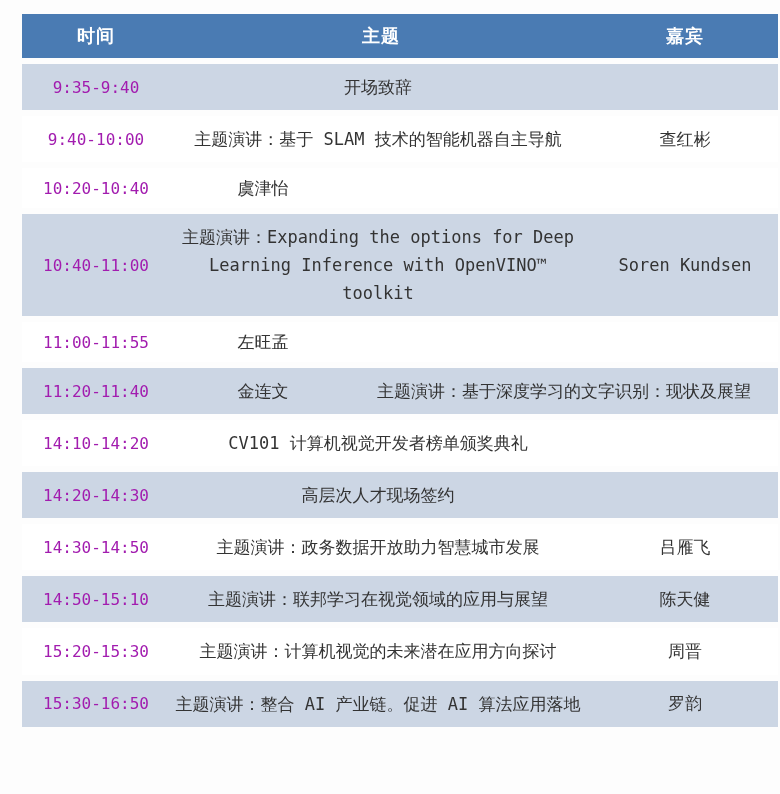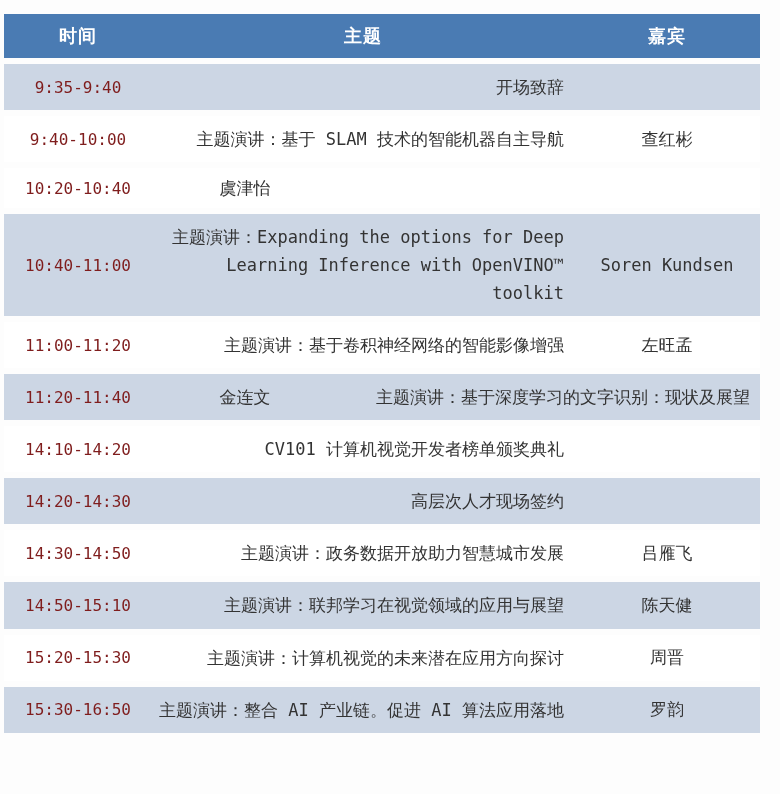--- a/index.html
+++ b/index.html
@@ -18,21 +18,21 @@
   body {
     width: 780px;
     height: 794px;
     background: var(--page-bg);
     font-family: "DejaVu Sans Mono", "DejaVu Sans", sans-serif;
     position: relative;
     overflow: hidden;
   }
   .table {
     position: absolute;
-    left: 4px;
+    left: 22px;
     top: 14px;
     width: 756px;
   }
   .header-row {
     display: flex;
     align-items: center;
     height: 44px;
     background: var(--header-bg);
     color: var(--header-text);
     font-size: 18px;
@@ -48,26 +48,26 @@
     color: var(--text);
   }
   .row.alt   { background: var(--row-alt-bg); }
   .row.plain { background: var(--row-bg); }
   .cell { padding: 2px 4px; }
   .cell.time {
     width: 148px;
     flex-shrink: 0;
     text-align: center;
     font-size: 16px;
-    color: #7f1d1d;
+    color: #a21caf;
     white-space: nowrap;
   }
   .cell.topic {
     flex: 1;
-    text-align: right;
+    text-align: center;
     padding: 9px 10px 9px 4px;
     line-height: 1.65;
   }
   .cell.guest {
     width: 186px;
     flex-shrink: 0;
     text-align: center;
     padding: 6px 6px;
     line-height: 1.55;
   }
@@ -98,22 +98,21 @@
       <div class="row plain">
         <div class="cell time">10:20-10:40</div>
         <div class="cell guest">虞津怡</div>
       </div>
       <div class="row alt">
         <div class="cell time">10:40-11:00</div>
         <div class="cell topic">主题演讲：Expanding the options for Deep Learning Inference with OpenVINO™ toolkit</div>
         <div class="cell guest">Soren Kundsen</div>
       </div>
       <div class="row plain">
-        <div class="cell time">11:00-11:20</div>
-        <div class="cell topic">主题演讲：基于卷积神经网络的智能影像增强</div>
+        <div class="cell time">11:00-11:55</div>
         <div class="cell guest">左旺孟</div>
       </div>
       <div class="row alt">
         <div class="cell time">11:20-11:40</div>
         <div class="cell guest">金连文</div>
         <div class="cell topic">主题演讲：基于深度学习的文字识别：现状及展望</div>
       </div>
       <div class="row plain">
         <div class="cell time">14:10-14:20</div>
         <div class="cell topic">CV101 计算机视觉开发者榜单颁奖典礼</div>

